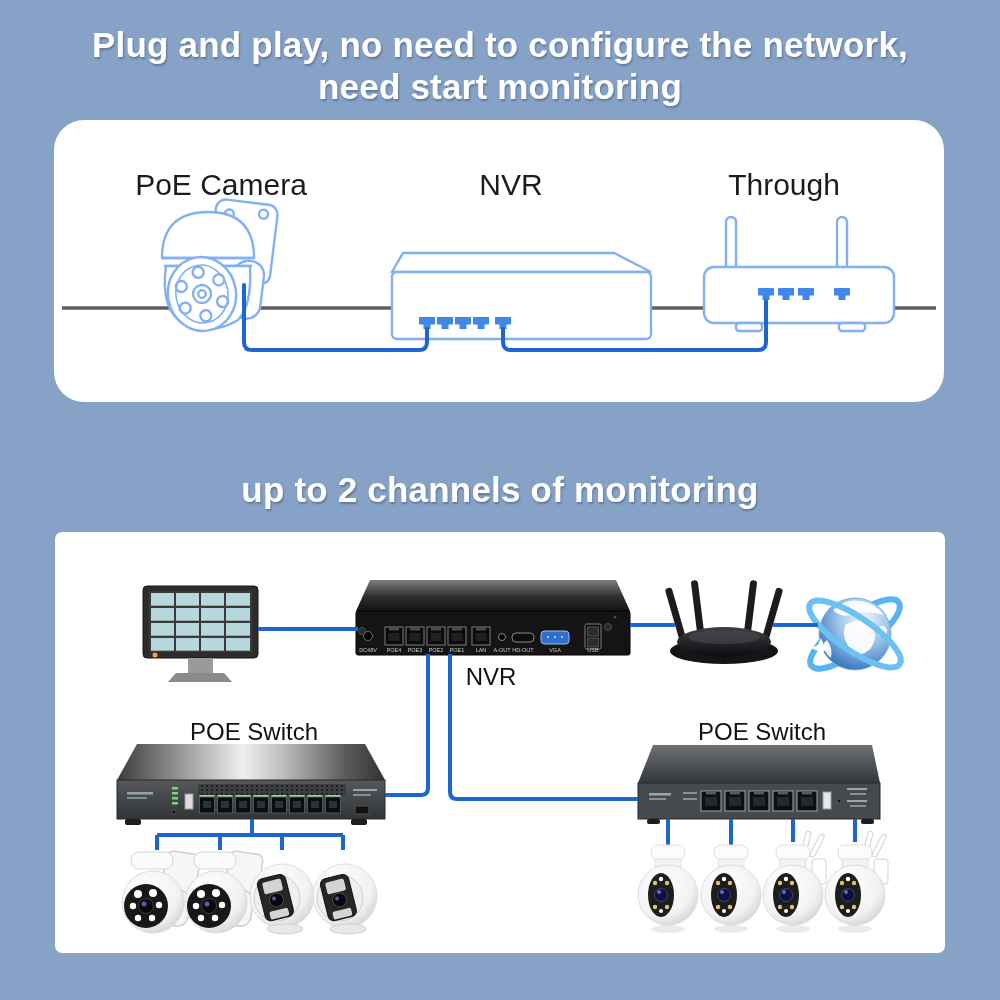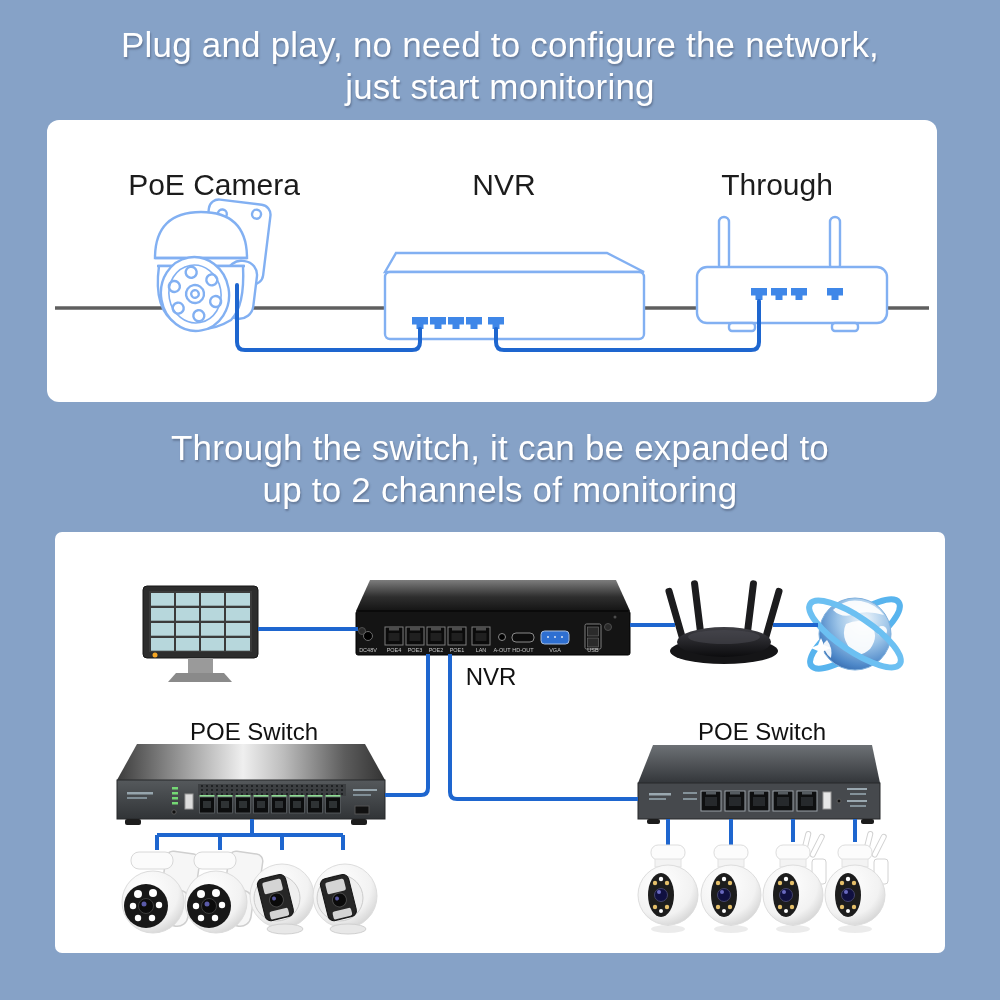--- a/index.html
+++ b/index.html
@@ -1,34 +1,34 @@
 <!DOCTYPE html>
 <html><head>
 <meta charset="utf-8">
 <style>
   html,body{margin:0;padding:0;background:#86a2c7;}
   .stage{position:relative;width:1000px;height:1000px;background:#86a2c7;overflow:hidden;
          font-family:"Liberation Sans",sans-serif;}
   .headline{position:absolute;left:0;width:1000px;text-align:center;color:#ffffff;
-            font-weight:normal;font-size:35px;letter-spacing:0.2px;
+            font-weight:bold;font-size:35px;letter-spacing:0.2px;
             text-shadow:1px 2px 2px rgba(60,70,95,.45);white-space:nowrap;}
   .panel{position:absolute;background:#ffffff;}
-  #panel1{left:47px;top:120px;width:890px;height:282px;border-radius:12px;}
+  #panel1{left:54px;top:120px;width:890px;height:282px;border-radius:30px;}
   #panel2{left:55px;top:532px;width:890px;height:421px;border-radius:7px;}
   .devlabel{position:absolute;color:#1c1c1c;font-size:30px;transform:translateX(-50%);white-space:nowrap;}
   .devlabel2{position:absolute;color:#111111;font-size:24px;transform:translateX(-50%);white-space:nowrap;}
   svg{position:absolute;left:0;top:0;}
 </style>
 </head>
 <body>
 
 <div class="stage">
 
   <div class="headline" style="top:25px">Plug and play, no need to configure the network,</div>
-  <div class="headline" style="top:67px">just start monitoring</div>
+  <div class="headline" style="top:67px">need start monitoring</div>
 
   <div class="panel" id="panel1">
     <div class="devlabel" style="left:167px;top:48px">PoE Camera</div>
     <div class="devlabel" style="left:457px;top:48px">NVR</div>
     <div class="devlabel" style="left:730px;top:48px">Through</div>
 
     <svg width="890" height="282" viewBox="0 0 890 282">
       <defs>
         <path id="bluePort" d="M-8,-6 h16 v7.5 h-4.5 v4.5 h-7 v-4.5 h-4.5 Z" fill="#3f87e8"></path>
       </defs>
@@ -80,21 +80,20 @@
       <use href="#bluePort" x="712" y="174"></use>
       <use href="#bluePort" x="732" y="174"></use>
       <use href="#bluePort" x="752" y="174"></use>
       <use href="#bluePort" x="788" y="174"></use>
 
       <path d="M 190,165 V 222 Q 190,230 198,230 H 365 Q 373,230 373,222 V 209" fill="none" stroke="#1e66cf" stroke-width="4" stroke-linecap="round"></path>
       <path d="M 449,209 V 222 Q 449,230 457,230 H 704 Q 712,230 712,222 V 181" fill="none" stroke="#1e66cf" stroke-width="4" stroke-linecap="round"></path>
     </svg>
   </div>
 
-  <div class="headline" style="top:428px">Through the switch, it can be expanded to</div>
   <div class="headline" style="top:470px">up to 2 channels of monitoring</div>
 
   <div class="panel" id="panel2">
 
     <svg width="890" height="421" viewBox="0 0 890 421">
       <defs>
         <radialGradient id="ballGrad" cx="38%" cy="32%" r="75%">
           <stop offset="0%" stop-color="#ffffff"></stop>
             <stop offset="70%" stop-color="#f2f2f2"></stop>
             <stop offset="100%" stop-color="#d2d2d2"></stop>

